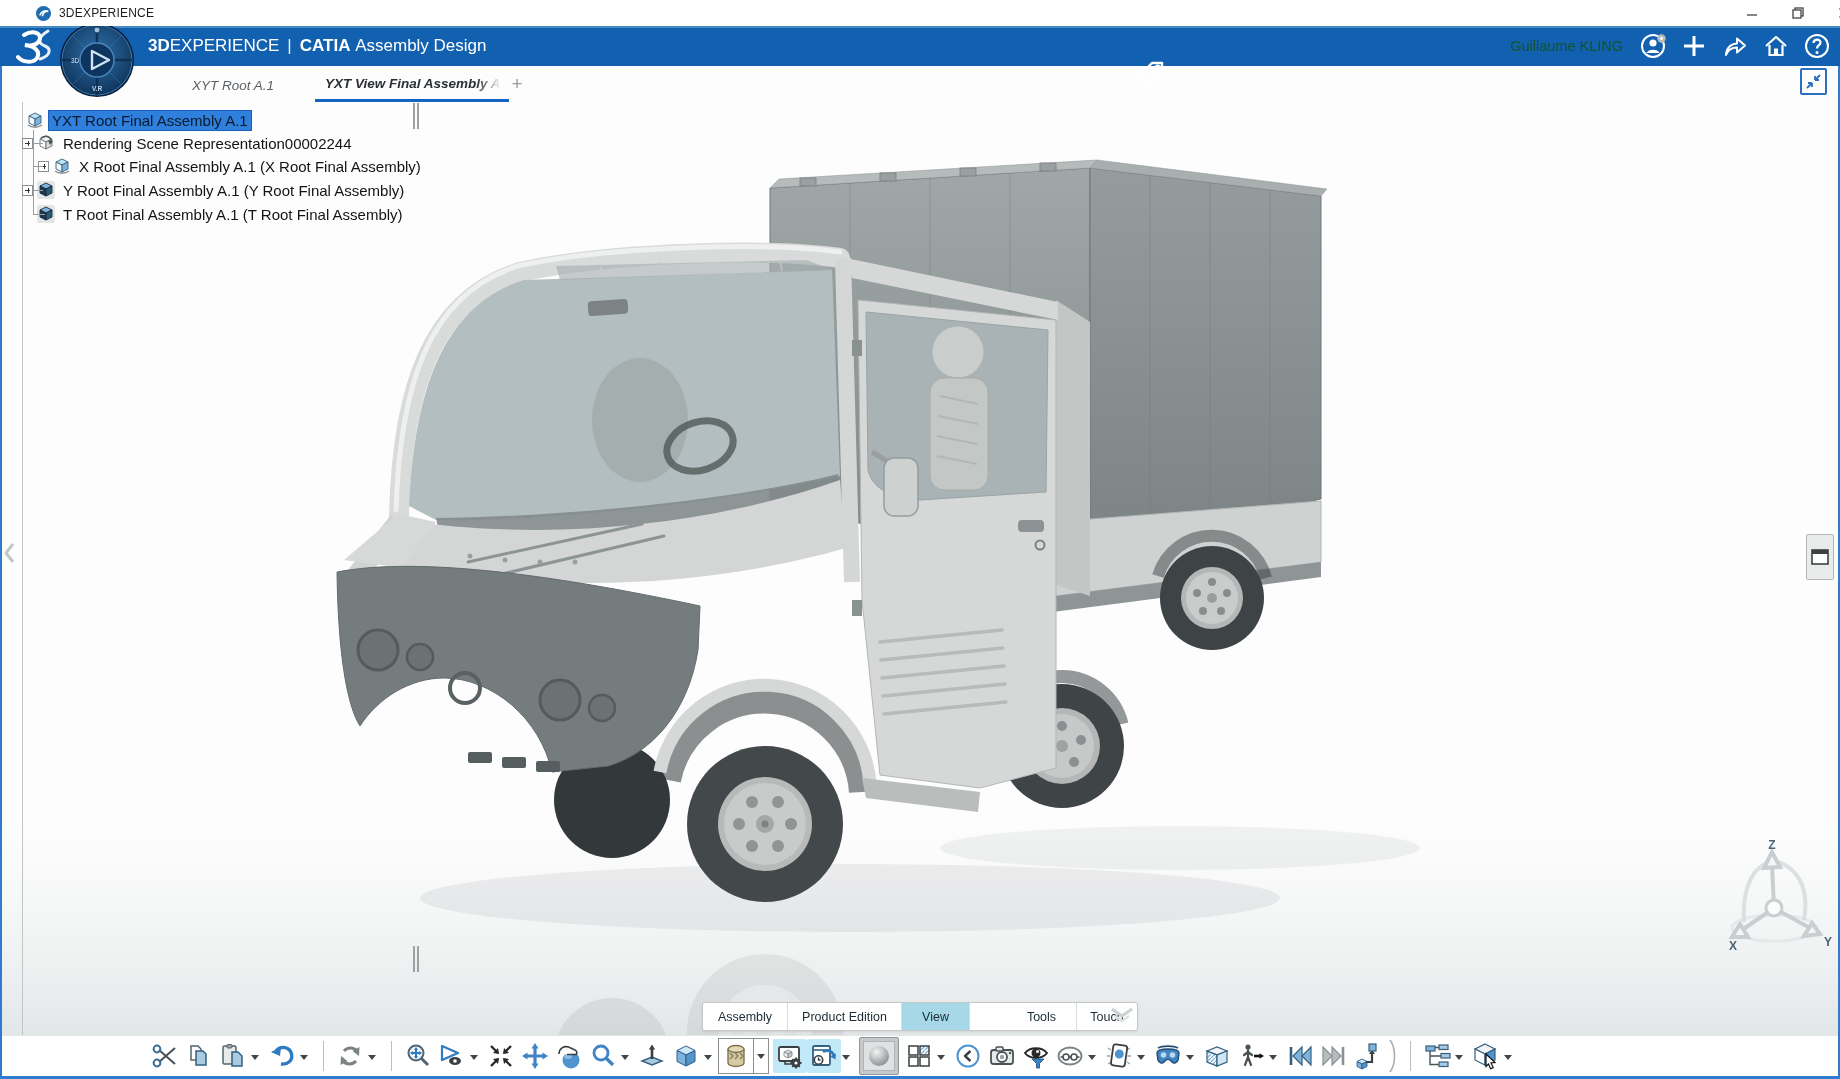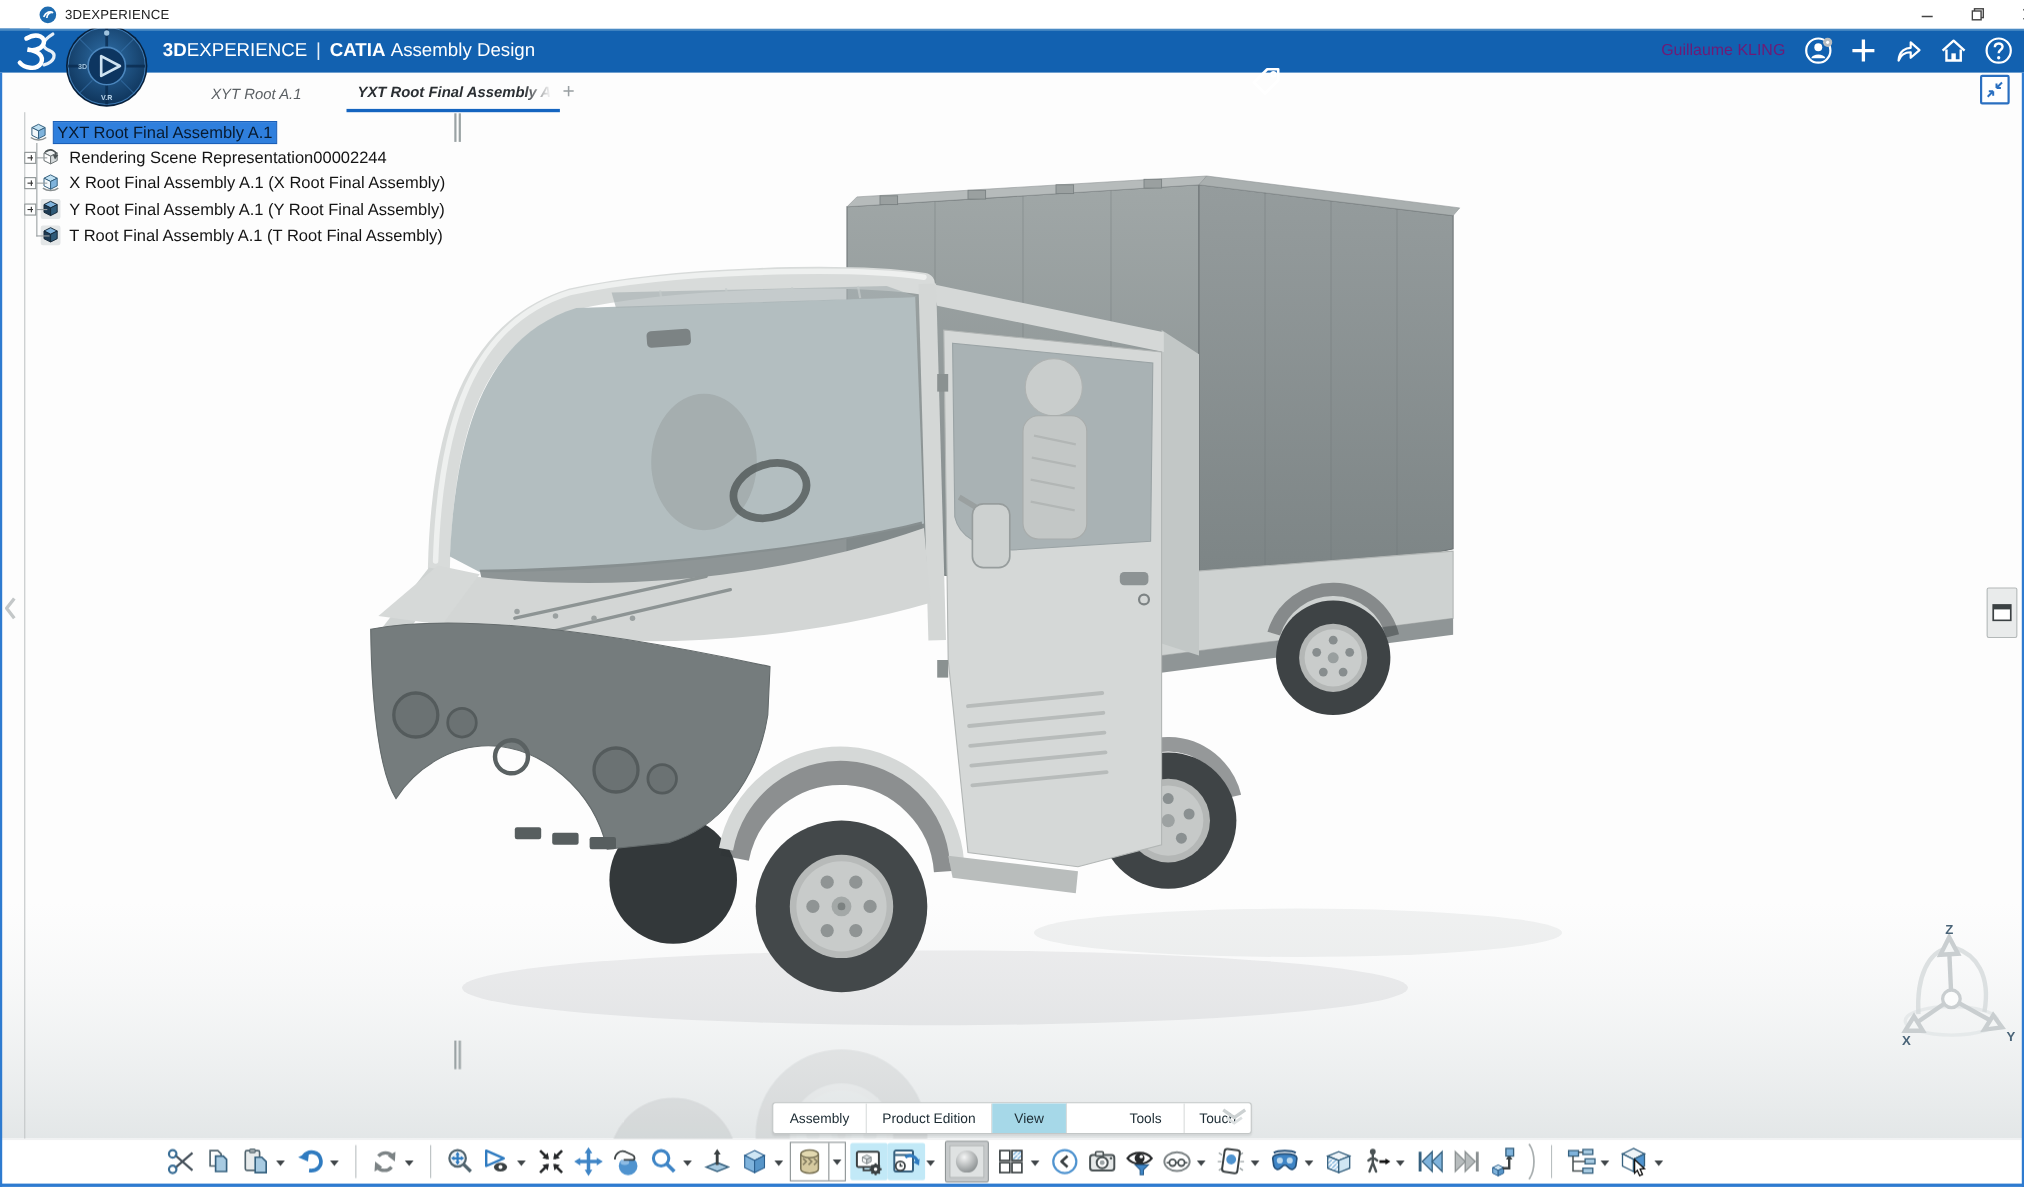--- a/index.html
+++ b/index.html
@@ -23,21 +23,21 @@
   .brandtext b { font-weight:700; }
   .brandtext .dv { margin:0 8px; font-weight:300; opacity:.9; }
   .searchbox { position:absolute; left:772px; top:33px; width:350px; height:26px; background:#fff;
                border-radius:3px; display:flex; align-items:center; }
   .searchbox input { flex:1; border:none; outline:none; font-size:13px; color:#333; padding:0 10px;
                      font-family:"Liberation Sans",sans-serif; background:transparent; }
   .searchbox input::placeholder { color:#9aa0a6; }
   .searchbox svg { width:18px; height:18px; margin-right:8px; }
   .tagbtn { position:absolute; left:1136px; top:31px; width:30px; height:30px; }
   .userzone { position:absolute; right:10px; top:26px; height:40px; display:flex; align-items:center; gap:15px; z-index:31;}
-  .uname { color:#701a75; font-size:14.5px; margin-right:2px; }
+  .uname { color:#14532d; font-size:14.5px; margin-right:2px; }
   .hic { width:26px; height:26px; position:relative; }
   .hic svg { width:26px; height:26px; }
 
   
   .logo { position:absolute; left:10px; top:28px; z-index:32; }
   .compass { position:absolute; left:59px; top:22px; width:76px; height:76px; z-index:33; }
 
   
   .tabstrip { position:absolute; left:0; top:68px; width:100%; height:34px; background:#fdfdfd; z-index:25; }
   .dtab { position:absolute; top:0; height:34px; display:flex; align-items:center; font-style:italic; font-size:13.5px; }
@@ -361,21 +361,21 @@
           <circle cx="13" cy="19.5" r="1.5" fill="#fff"></circle>
         </svg>
     </div>
   </div>
 
   <div class="tabstrip">
     <div class="dtab inactive">
         <span class="lbl">XYT Root A.1</span>
       </div>
     <div class="dtab active">
-        <span class="lbl">YXT Root Final Assembly A</span>
+        <span class="lbl">YXT View Final Assembly A</span>
       </div>
     <div class="addtab">+</div>
   </div>
   <div class="collapsebtn">
     <svg width="17" height="17" viewBox="0 0 17 17">
         <path d="M15 2 L10 7 M10 7 h4 M10 7 v-4 M2 15 L7 10 M7 10 h-4 M7 10 v4" stroke="#2a6fc0" stroke-width="1.8" fill="none"></path>
       </svg>
   </div>
 
   <div class="tree-edge"></div>
@@ -400,21 +400,21 @@
       <span class="expbox"></span>
       <svg class="ico" viewBox="0 0 18 18">
           <polygon points="9,2 15,5 9,8 3,5" fill="#eef1f2" stroke="#6a7173" stroke-width="0.9"></polygon>
           <polygon points="3,5 9,8 9,15 3,12" fill="#fdfdfd" stroke="#6a7173" stroke-width="0.9"></polygon>
           <polygon points="15,5 9,8 9,15 15,12" fill="#d6dbdc" stroke="#6a7173" stroke-width="0.9"></polygon>
           <path d="M4 4 C10 0 16 4 13 9" fill="none" stroke="#4a5254" stroke-width="1.4"></path>
           <polygon points="13,11 11,6.5 16,7" fill="#4a5254"></polygon>
         </svg>
       <span class="lbl">Rendering Scene Representation00002244</span>
     </div>
-    <div class="trow" style="top:56px; left:0;">
+    <div class="trow" style="top:56px; left:16px;">
       <span class="expbox"></span>
       <svg class="ico" viewBox="0 0 18 18">
           <path d="M2 14 C6 17 12 17 16 14" stroke="#8a9091" fill="none" stroke-width="1.4"></path>
           <polygon points="9,2 15,5 9,8 3,5" fill="#bfe0f2" stroke="#35607e" stroke-width="0.9"></polygon>
           <polygon points="3,5 9,8 9,15 3,12" fill="#f2f7fa" stroke="#35607e" stroke-width="0.9"></polygon>
           <polygon points="15,5 9,8 9,15 15,12" fill="#7fb3dc" stroke="#35607e" stroke-width="0.9"></polygon>
         </svg>
       <span class="lbl">X Root Final Assembly A.1 (X Root Final Assembly)</span>
     </div>
     <div class="trow" style="top:80px; left:0;">

